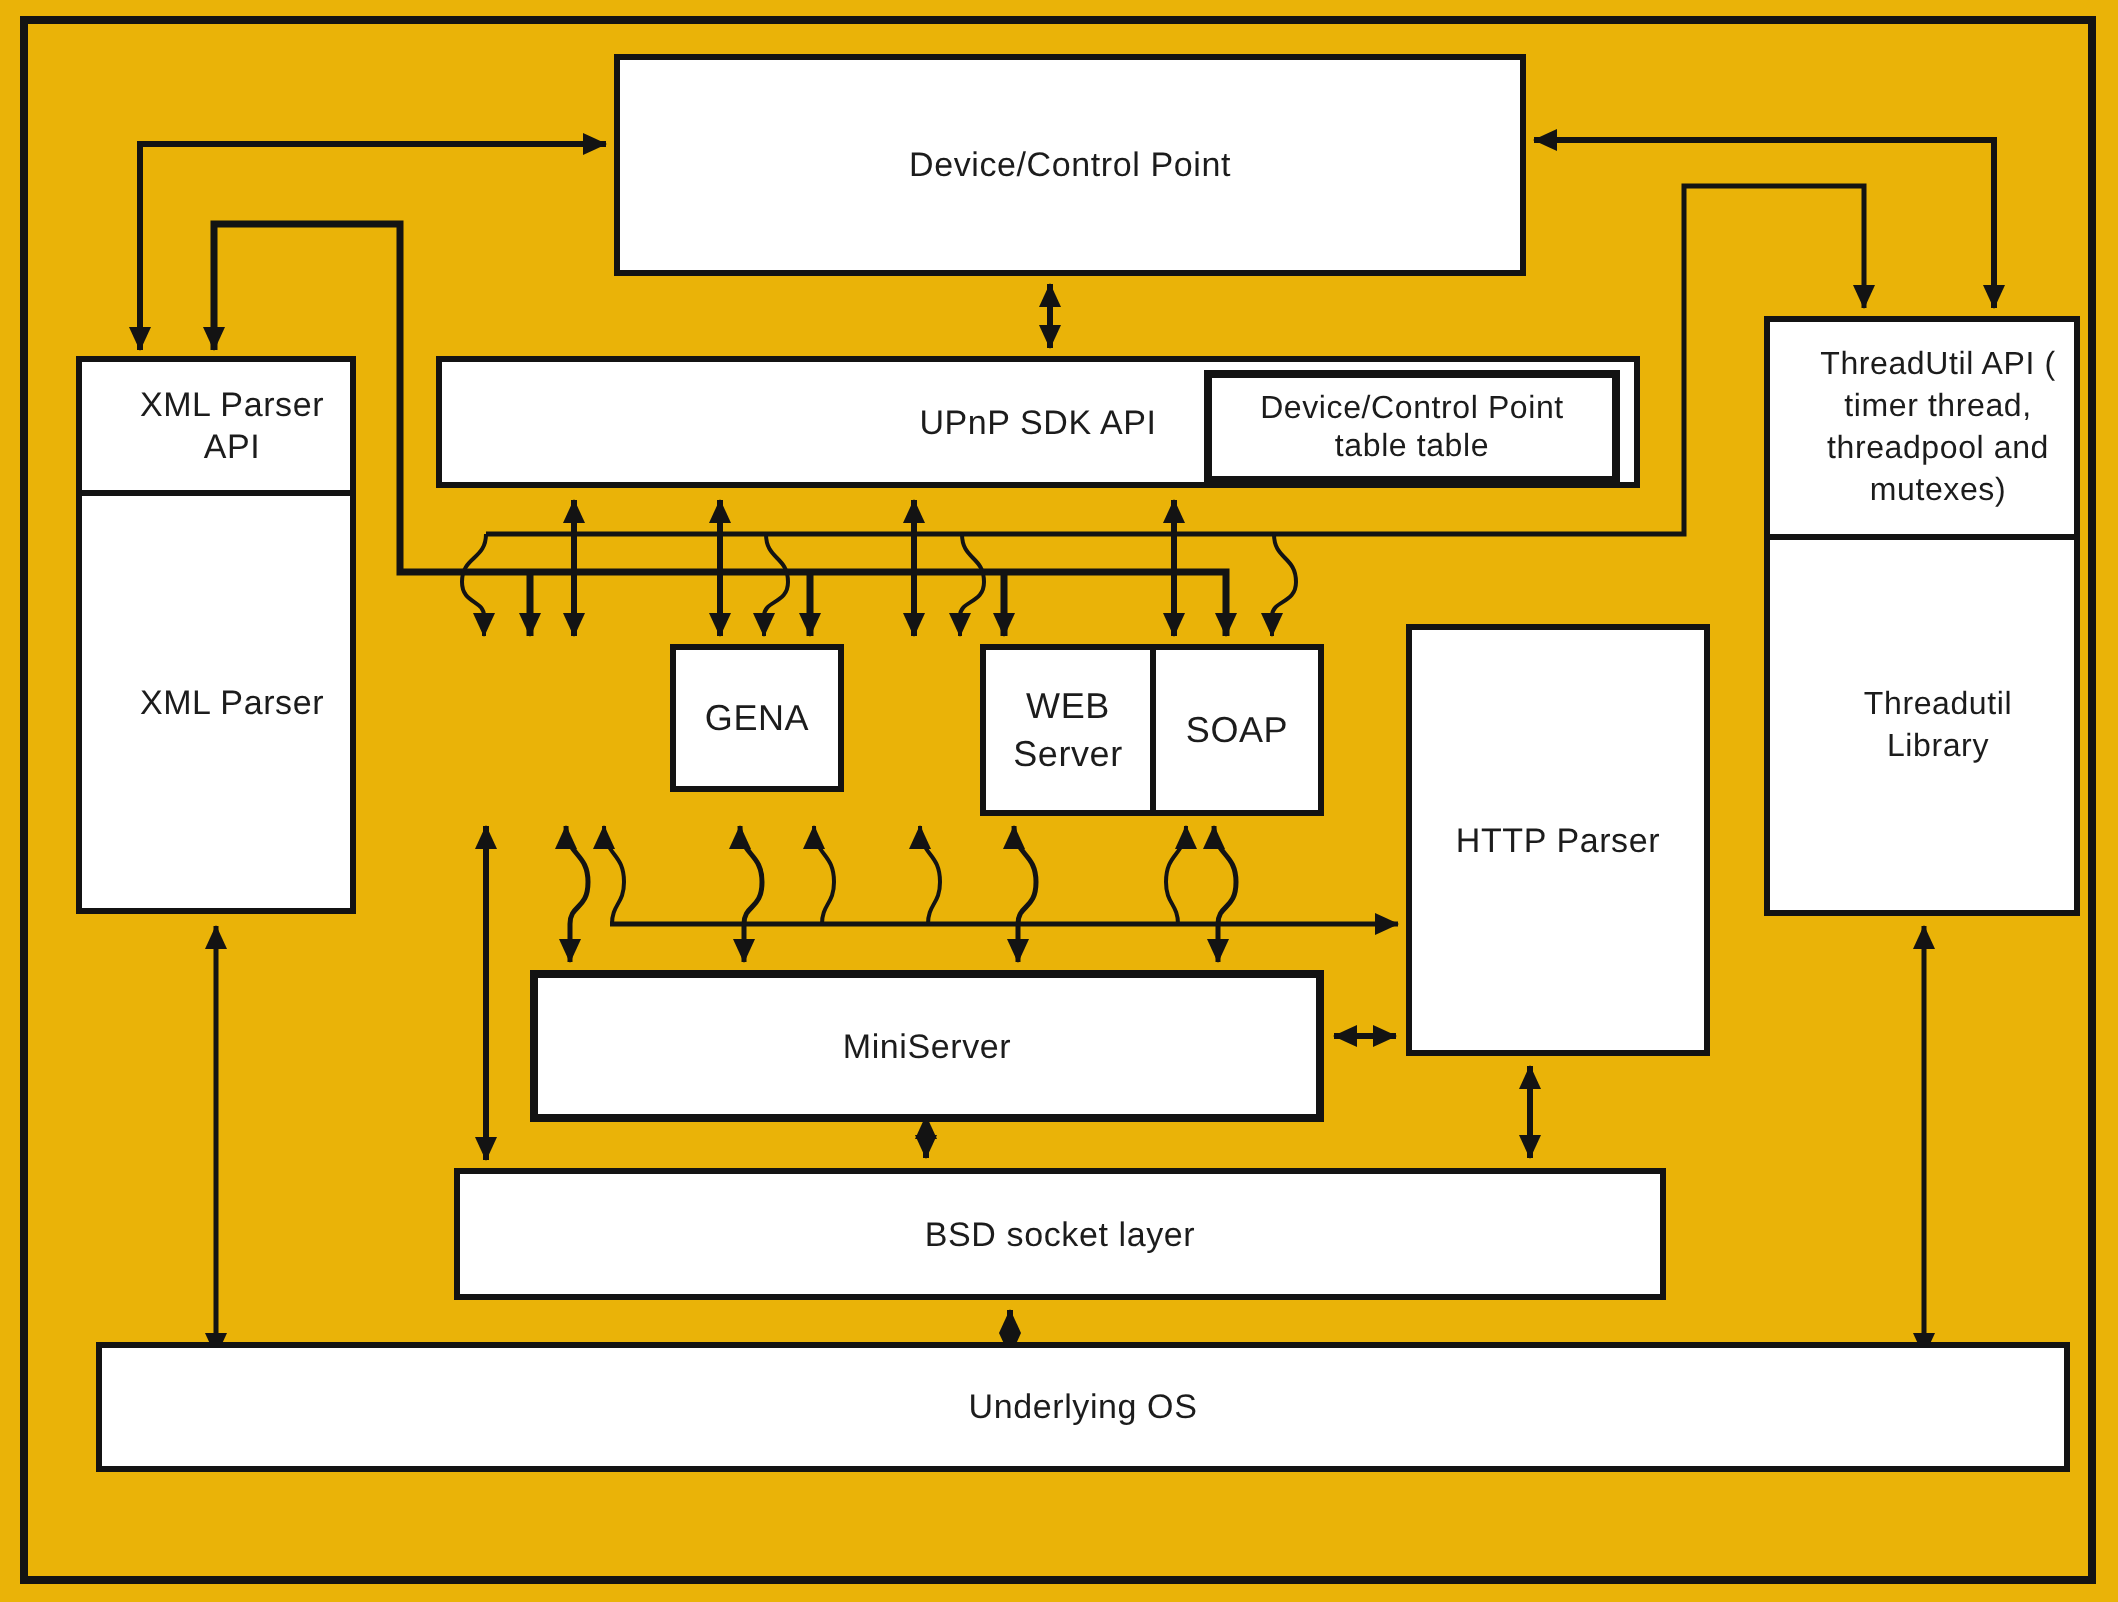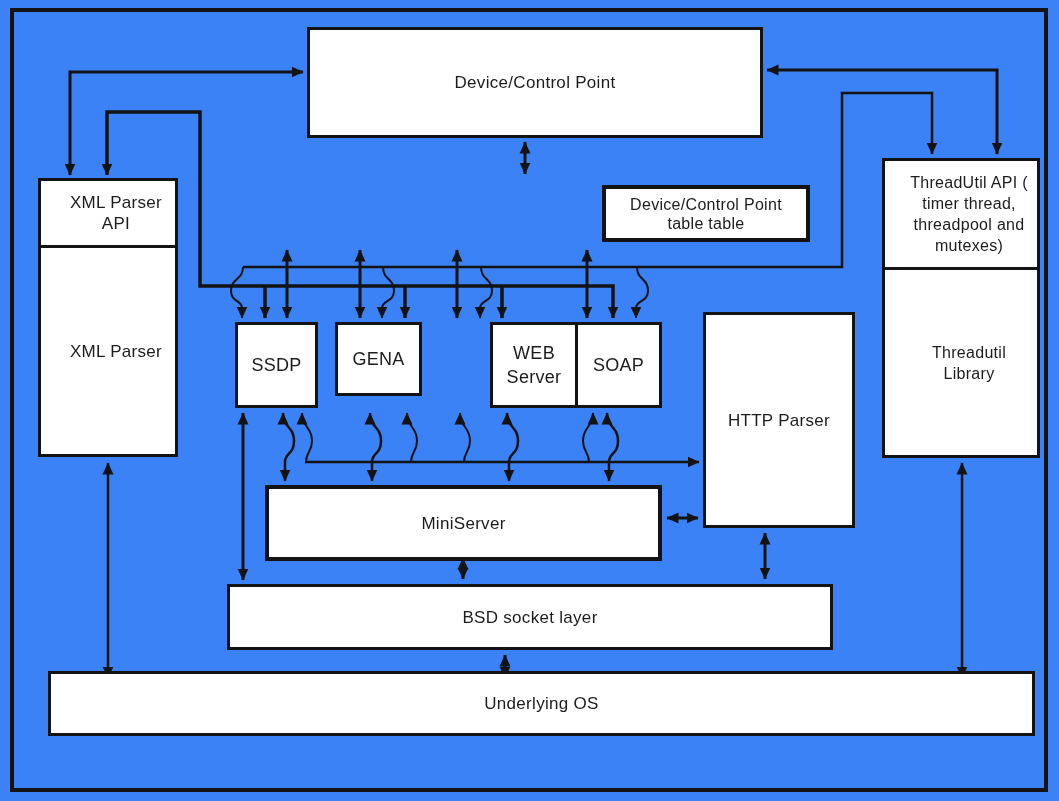--- a/index.html
+++ b/index.html
@@ -1,17 +1,17 @@
 <!DOCTYPE html>
 <html><head>
 <meta charset="utf-8">
 <style>
   html,body{margin:0;padding:0;background:#ffffff;}
   .stage{
-    position:relative;width:1059px;height:801px;background:#3b82f6;
+    position:relative;width:1059px;height:801px;background:#eab308;
     font-family:"Liberation Sans","DejaVu Sans",sans-serif;
     color:#1c1c1c;overflow:hidden;
   }
   .outer{position:absolute;left:10px;top:8px;width:1038px;height:784px;
     border:4px solid #131313;box-sizing:border-box;}
   .node{position:absolute;box-sizing:border-box;border:3px solid #131313;
     background:#ffffff;display:flex;align-items:center;justify-content:center;
     text-align:center;font-size:17px;letter-spacing:.3px;line-height:21px;}
   .node.thick{border-width:4px;}
   .stack{display:flex;flex-direction:column;align-items:center;justify-content:center;}
@@ -82,20 +82,23 @@
       <path d="M 108,463 V 678" stroke-width="2.5" marker-start="url(#ah)" marker-end="url(#ah)"></path>
 
       <path d="M 962,463 V 678" stroke-width="2.5" marker-start="url(#ah)" marker-end="url(#ah)"></path>
     </g>
   </svg>
 
   <div class="node" style="left:307px;top:27px;width:456px;height:111px;">
     <span>Device/Control Point</span>
   </div>
 
+  <div class="node" style="left:218px;top:178px;width:602px;height:66px;">
+    <span>UPnP SDK API</span>
+  </div>
 
   <div class="node thick stack" style="left:602px;top:185px;width:208px;height:57px;font-size:16px;line-height:19px;">
     <span>Device/Control Point</span>
     <span>table table</span>
   </div>
 
   <div class="node split" style="left:38px;top:178px;width:140px;height:279px;">
     <div class="sec top" style="height:64px;">
       <span>XML Parser</span>
       <span>API</span>
@@ -111,23 +114,20 @@
       <span>timer thread,</span>
       <span>threadpool and</span>
       <span>mutexes)</span>
     </div>
     <div class="sec" style="flex:1;">
       <span>Threadutil</span>
       <span>Library</span>
     </div>
   </div>
 
-  <div class="node acr" style="left:235px;top:322px;width:83px;height:86px;">
-    <span>SSDP</span>
-  </div>
 
   <div class="node acr" style="left:335px;top:322px;width:87px;height:74px;">
     <span>GENA</span>
   </div>
 
   <div class="node acr stack" style="left:442px;top:322px;width:88px;height:86px;line-height:24px;margin-left:48px;">
     <span>WEB</span>
     <span>Server</span>
   </div>
 

